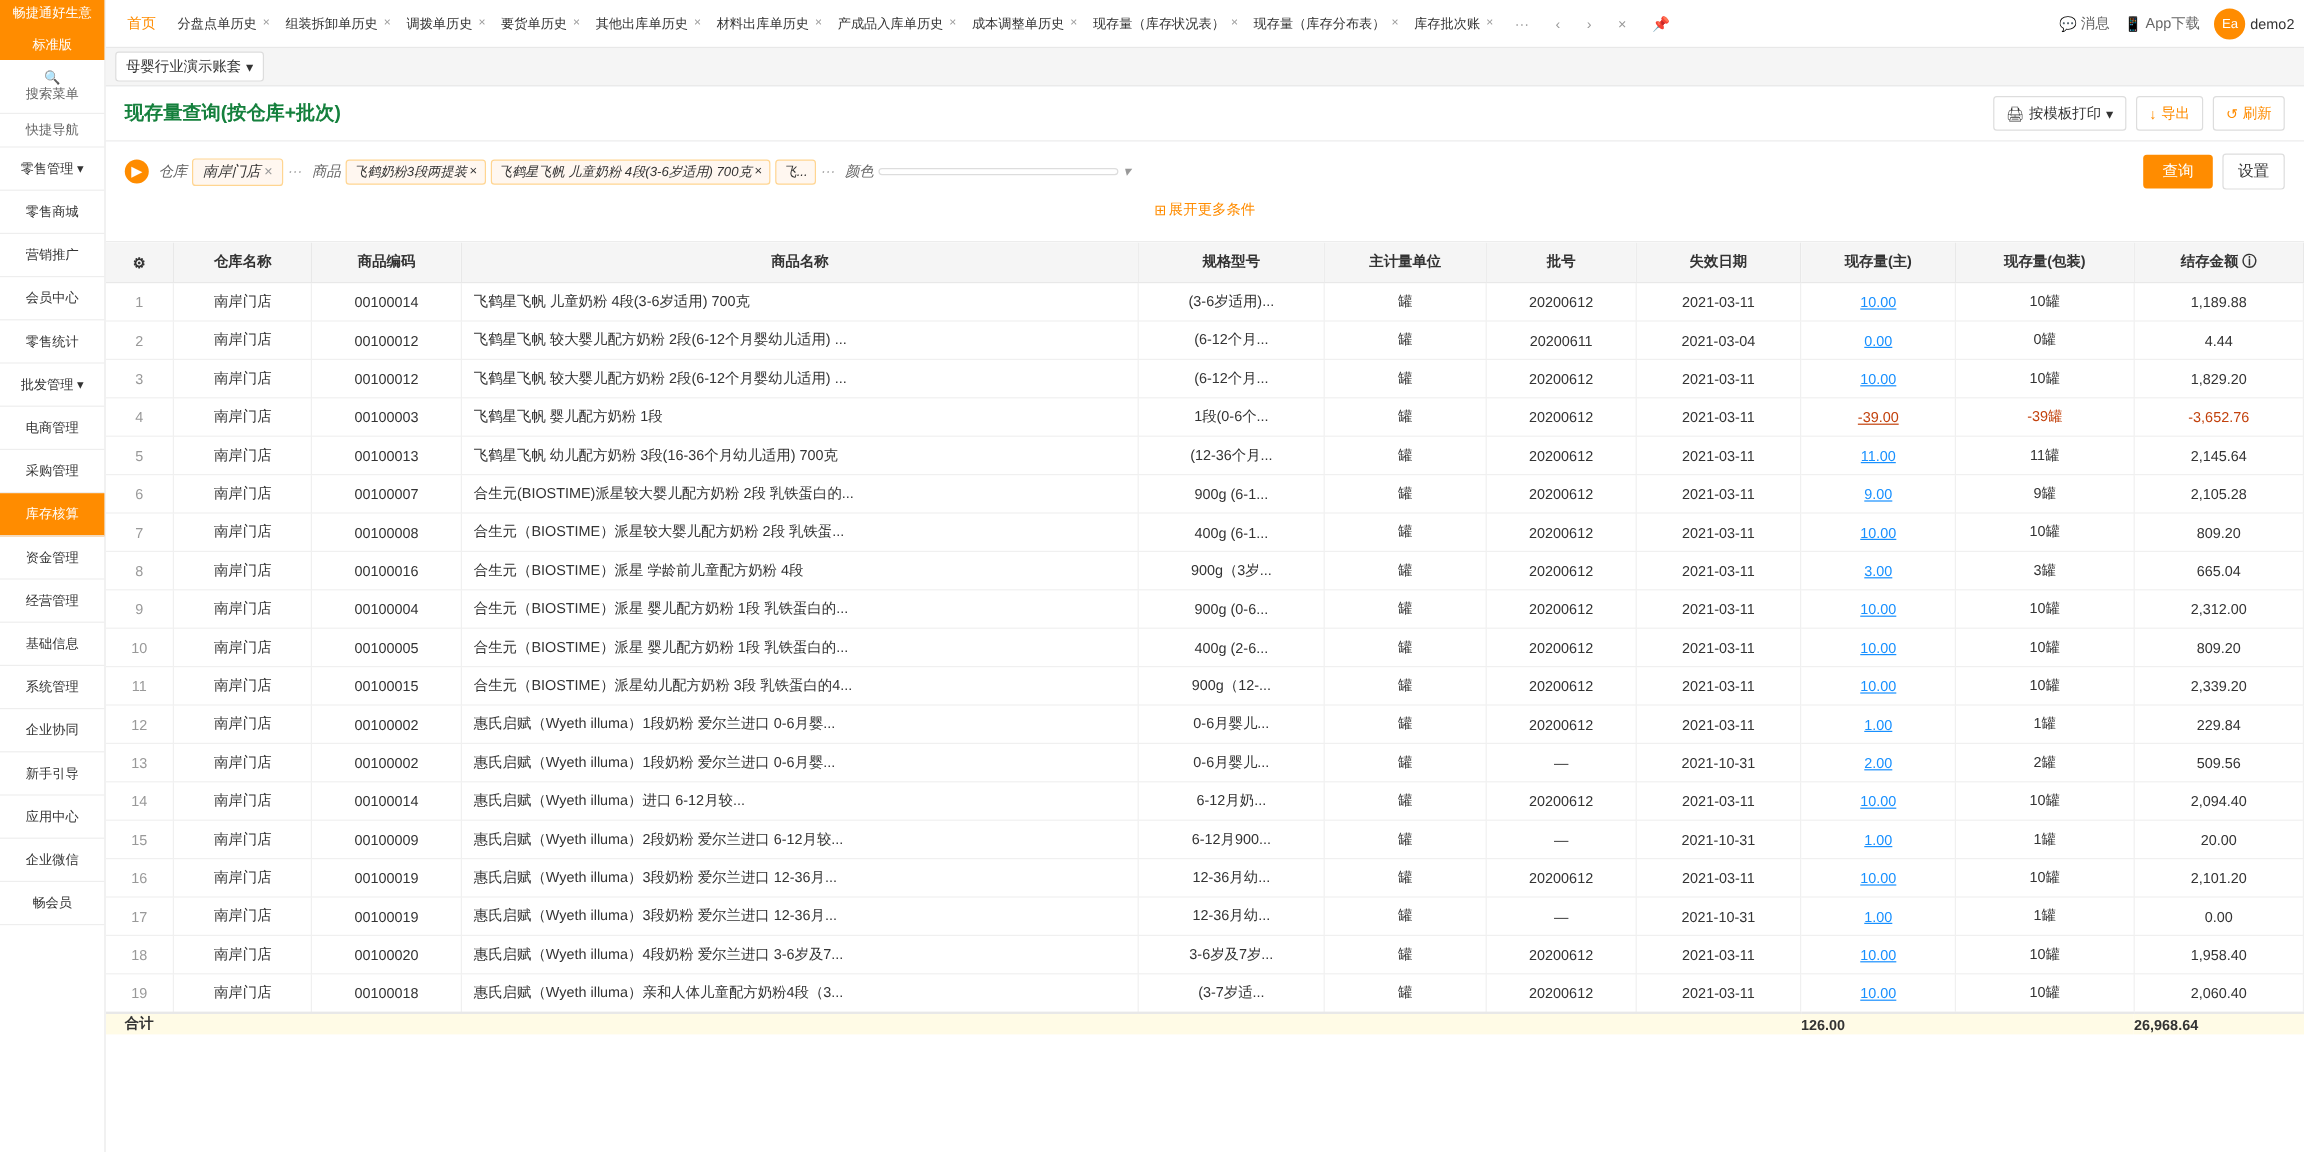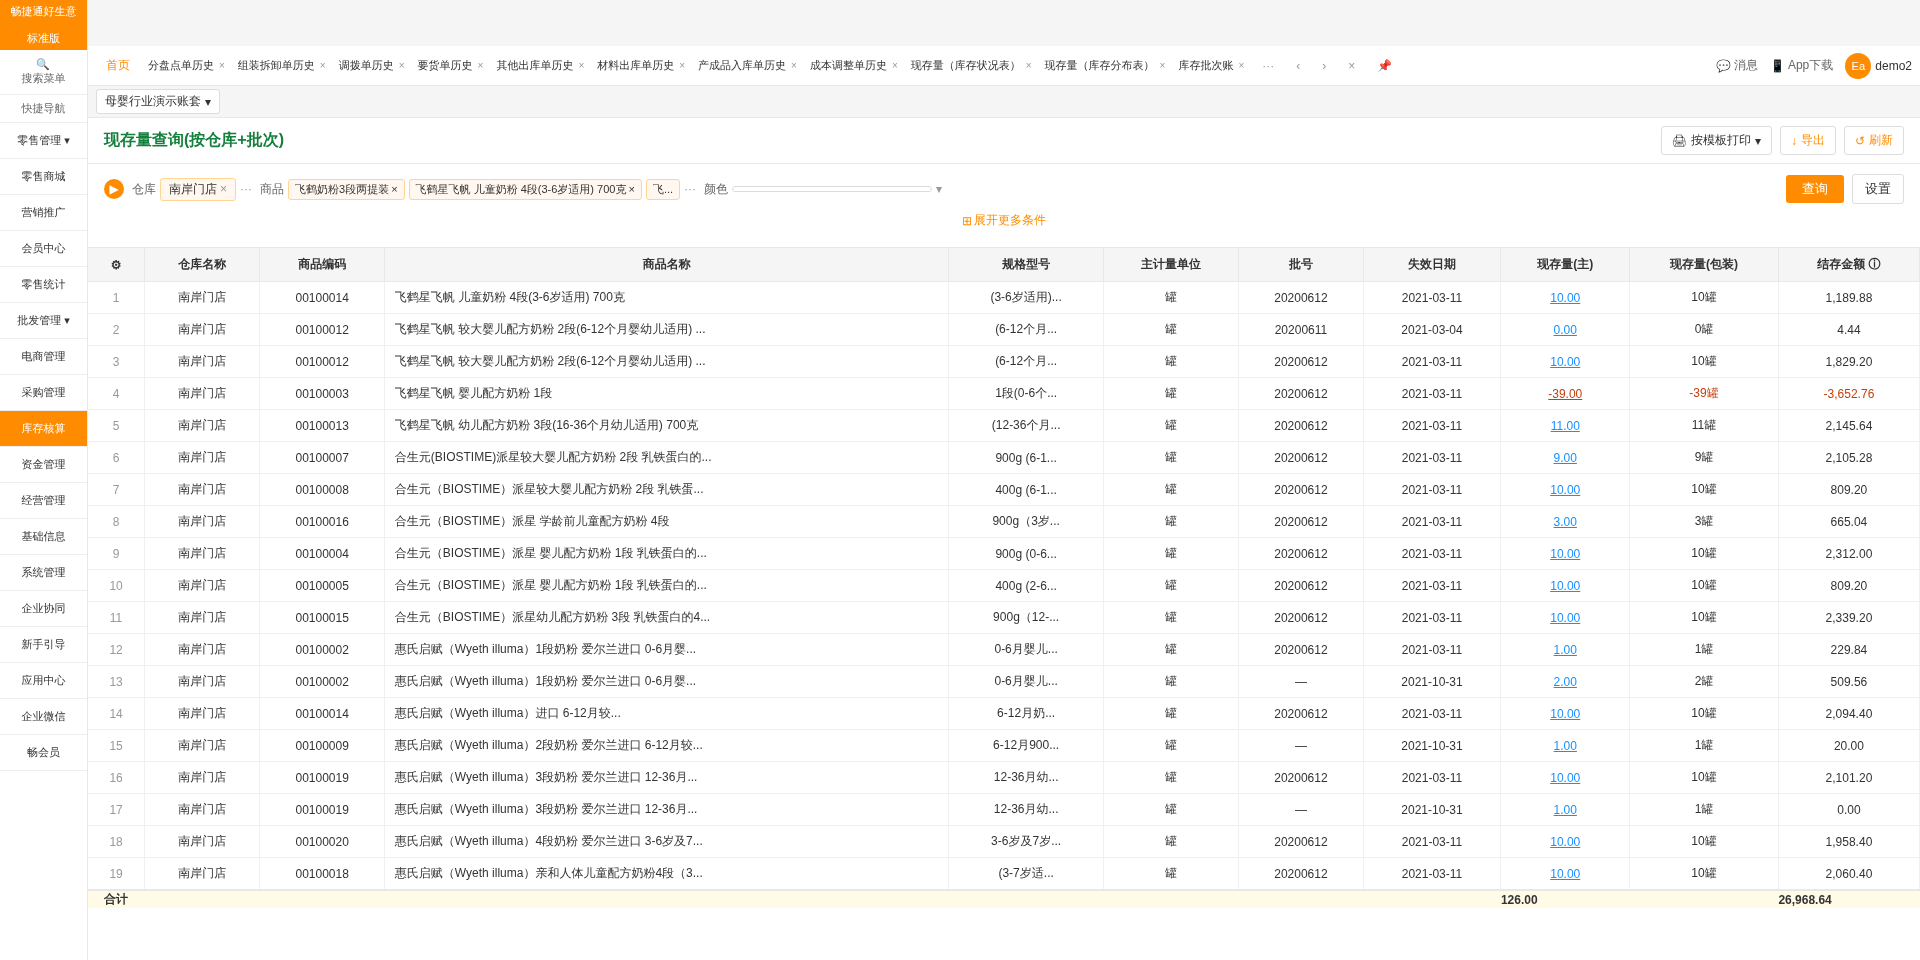--- a/index.html
+++ b/index.html
@@ -10,21 +10,21 @@
     .sidebar-logo { background: #ff8c00; color: #fff; padding: 8px 4px; text-align: center; font-size: 11px; line-height: 1.4; height: 50px; display: flex; align-items: center; justify-content: center; flex-direction: column; gap: 12px; }
     .sidebar-search { padding: 8px 4px; text-align: center; font-size: 11px; color: #666; border-bottom: 1px solid #eee; cursor: pointer; }
     .sidebar-shortcut { padding: 6px 4px; text-align: center; font-size: 11px; color: #666; border-bottom: 1px solid #eee; cursor: pointer; }
     .sidebar-item { padding: 10px 4px; text-align: center; font-size: 11px; color: #333; cursor: pointer; border-bottom: 1px solid #eee; }
     .sidebar-item.active { background: #ff8c00; color: #fff; }
 
     
     .main { flex: 1; display: flex; flex-direction: column; overflow: hidden; }
 
     
-    .top-bar { background: #fff; border-bottom: 1px solid #e8e8e8; display: flex; align-items: center; height: 40px; padding: 0 8px; gap: 4px; flex-shrink: 0; margin-top: 46px; }
+    .top-bar { background: #fff; border-bottom: 1px solid #e8e8e8; display: flex; align-items: center; height: 40px; padding: 0 8px; gap: 4px; flex-shrink: 0; }
     .top-bar-left { display: flex; align-items: center; gap: 2px; flex: 1; overflow: hidden; }
     .top-nav-item { padding: 4px 10px; font-size: 12px; color: #333; cursor: pointer; white-space: nowrap; border-radius: 3px; display: flex; align-items: center; gap: 3px; }
     .top-nav-item.home { color: #ff8c00; }
     .top-nav-item .close-x { color: #999; font-size: 10px; margin-left: 2px; }
     .top-bar-right { display: flex; align-items: center; gap: 12px; flex-shrink: 0; }
     .top-bar-right .msg { display: flex; align-items: center; gap: 3px; color: #666; cursor: pointer; font-size: 12px; }
     .top-bar-right .app { display: flex; align-items: center; gap: 3px; color: #666; cursor: pointer; font-size: 12px; }
     .top-bar-right .user { display: flex; align-items: center; gap: 4px; cursor: pointer; }
     .avatar { width: 26px; height: 26px; border-radius: 50%; background: #ff8c00; color: #fff; display: flex; align-items: center; justify-content: center; font-size: 11px; }
 
@@ -39,21 +39,21 @@
     .page-header { background: #fff; padding: 8px 16px; display: flex; align-items: center; justify-content: space-between; border-bottom: 1px solid #e8e8e8; flex-shrink: 0; }
     .page-title { font-size: 16px; font-weight: bold; color: #15803d; }
     .page-actions { display: flex; align-items: center; gap: 8px; }
     .btn-print { display: flex; align-items: center; gap: 4px; padding: 5px 10px; border: 1px solid #ddd; background: #fff; border-radius: 3px; cursor: pointer; font-size: 12px; color: #333; }
     .btn-export { display: flex; align-items: center; gap: 4px; padding: 5px 10px; border: 1px solid #ddd; background: #fff; border-radius: 3px; cursor: pointer; font-size: 12px; color: #ff8c00; }
     .btn-refresh { display: flex; align-items: center; gap: 4px; padding: 5px 10px; border: 1px solid #ddd; background: #fff; border-radius: 3px; cursor: pointer; font-size: 12px; color: #ff8c00; }
 
     
     .filter-area { background: #fff; padding: 10px 16px; border-bottom: 1px solid #e8e8e8; flex-shrink: 0; }
     .filter-row { display: flex; align-items: center; gap: 8px; flex-wrap: wrap; }
-    .filter-item { display: flex; align-items: center; gap: 4px; font-size: 12px; }
+    .filter-item { display: flex; align-items: center; gap: 4px; font-size: 12px; font-style: italic; }
     .filter-label { color: #666; white-space: nowrap; }
     .filter-tag { background: #fff7f0; border: 1px solid #ffd591; border-radius: 3px; padding: 2px 8px; display: flex; align-items: center; gap: 3px; font-size: 12px; color: #333; }
     .filter-tag .x { color: #999; cursor: pointer; }
     .filter-expand-btn { color: #ff8c00; cursor: pointer; font-size: 12px; border: none; background: none; display: flex; align-items: center; gap: 2px; margin: 4px auto; }
     .expand-row { display: flex; justify-content: center; padding: 4px 0; }
     .filter-input-area { display: flex; align-items: center; gap: 6px; background: #fff; border: 1px solid #ddd; border-radius: 3px; padding: 2px 8px; min-width: 120px; }
     .filter-dots { color: #999; cursor: pointer; }
     .filter-product-tags { display: flex; align-items: center; gap: 4px; flex-wrap: wrap; }
     .product-tag { background: #fff7f0; border: 1px solid #ffd591; border-radius: 3px; padding: 2px 6px; font-size: 11px; display: flex; align-items: center; gap: 2px; }
     .btn-search { background: #ff8c00; color: #fff; border: none; border-radius: 3px; padding: 5px 16px; cursor: pointer; font-size: 13px; }

